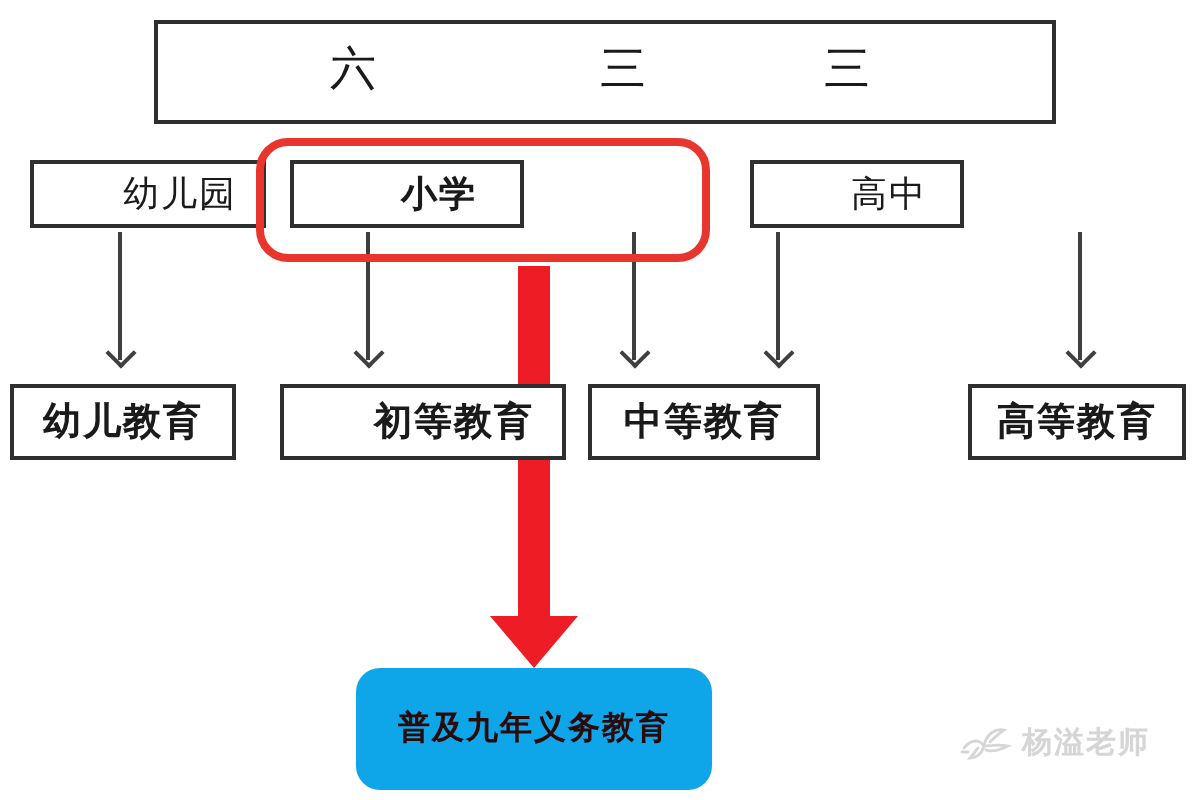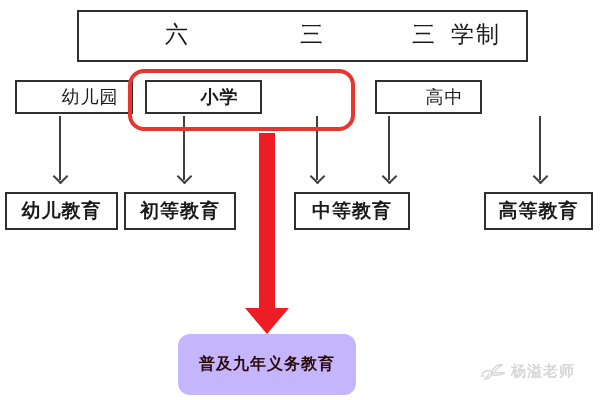--- a/index.html
+++ b/index.html
@@ -35,54 +35,53 @@
     position:absolute;left:-5px;top:55px;width:9px;height:9px;
     border-right:2px solid #3f3f3f;border-bottom:2px solid #3f3f3f;
     transform:rotate(45deg);
   }
   
   .cat{
     position:absolute;top:192px;height:34px;border:2px solid #2f2f2f;background:#fff;
     display:flex;align-items:center;justify-content:center;
     font-size:19px;font-weight:700;letter-spacing:1px;z-index:2;text-align:right;
   }
-  .c0{left:5px;width:109px;} .c1{left:124px;width:108px;}
+  .c0{left:5px;width:109px;} .c1{left:140px;width:108px;padding-left:31px;}
   .c2{left:294px;width:112px;} .c3{left:484px;width:105px;}
   
   .red-shaft{position:absolute;left:259px;top:133px;width:16px;height:176px;background:#ee1c24;z-index:1;}
   .red-head{
     position:absolute;left:245px;top:308px;width:0;height:0;z-index:1;
     border-left:22px solid transparent;border-right:22px solid transparent;
     border-top:26px solid #ee1c24;
   }
   
   .red-box{
     position:absolute;left:178px;top:334px;width:178px;height:61px;
-    background:#c4b5fd;border-radius:12px;z-index:2;
+    background:#0ea5e9;border-radius:12px;z-index:2;
     display:flex;align-items:center;justify-content:center;
     font-size:16px;font-weight:700;color:#2b0b09;letter-spacing:1px;
   }
   
   .watermark{
     position:absolute;left:480px;top:360px;display:flex;align-items:center;gap:5px;z-index:2;
     font-family:"DejaVu Sans","Liberation Sans",sans-serif;
   }
   .wm-text{font-size:15px;font-weight:700;color:#d6d6d6;letter-spacing:1px;white-space:nowrap;}
   .wm-icon{width:26px;height:22px;display:block;}
 </style>
 </head>
 <body>
 
 <div class="canvas">
 
   <div class="title-box">
     <span class="tseg t0">六</span>
     <span class="tseg t1">三</span>
     <span class="tseg t2">三</span>
-    <span class="tseg t3">学制</span>
   </div>
 
   <div class="hl-outline"></div>
 
   <div class="stage s0">幼儿园</div>
   <div class="stage s1">小学</div>
   <div class="stage s3">高中</div>
 
   <div class="arrow a0">
     <span class="a-line"></span>

